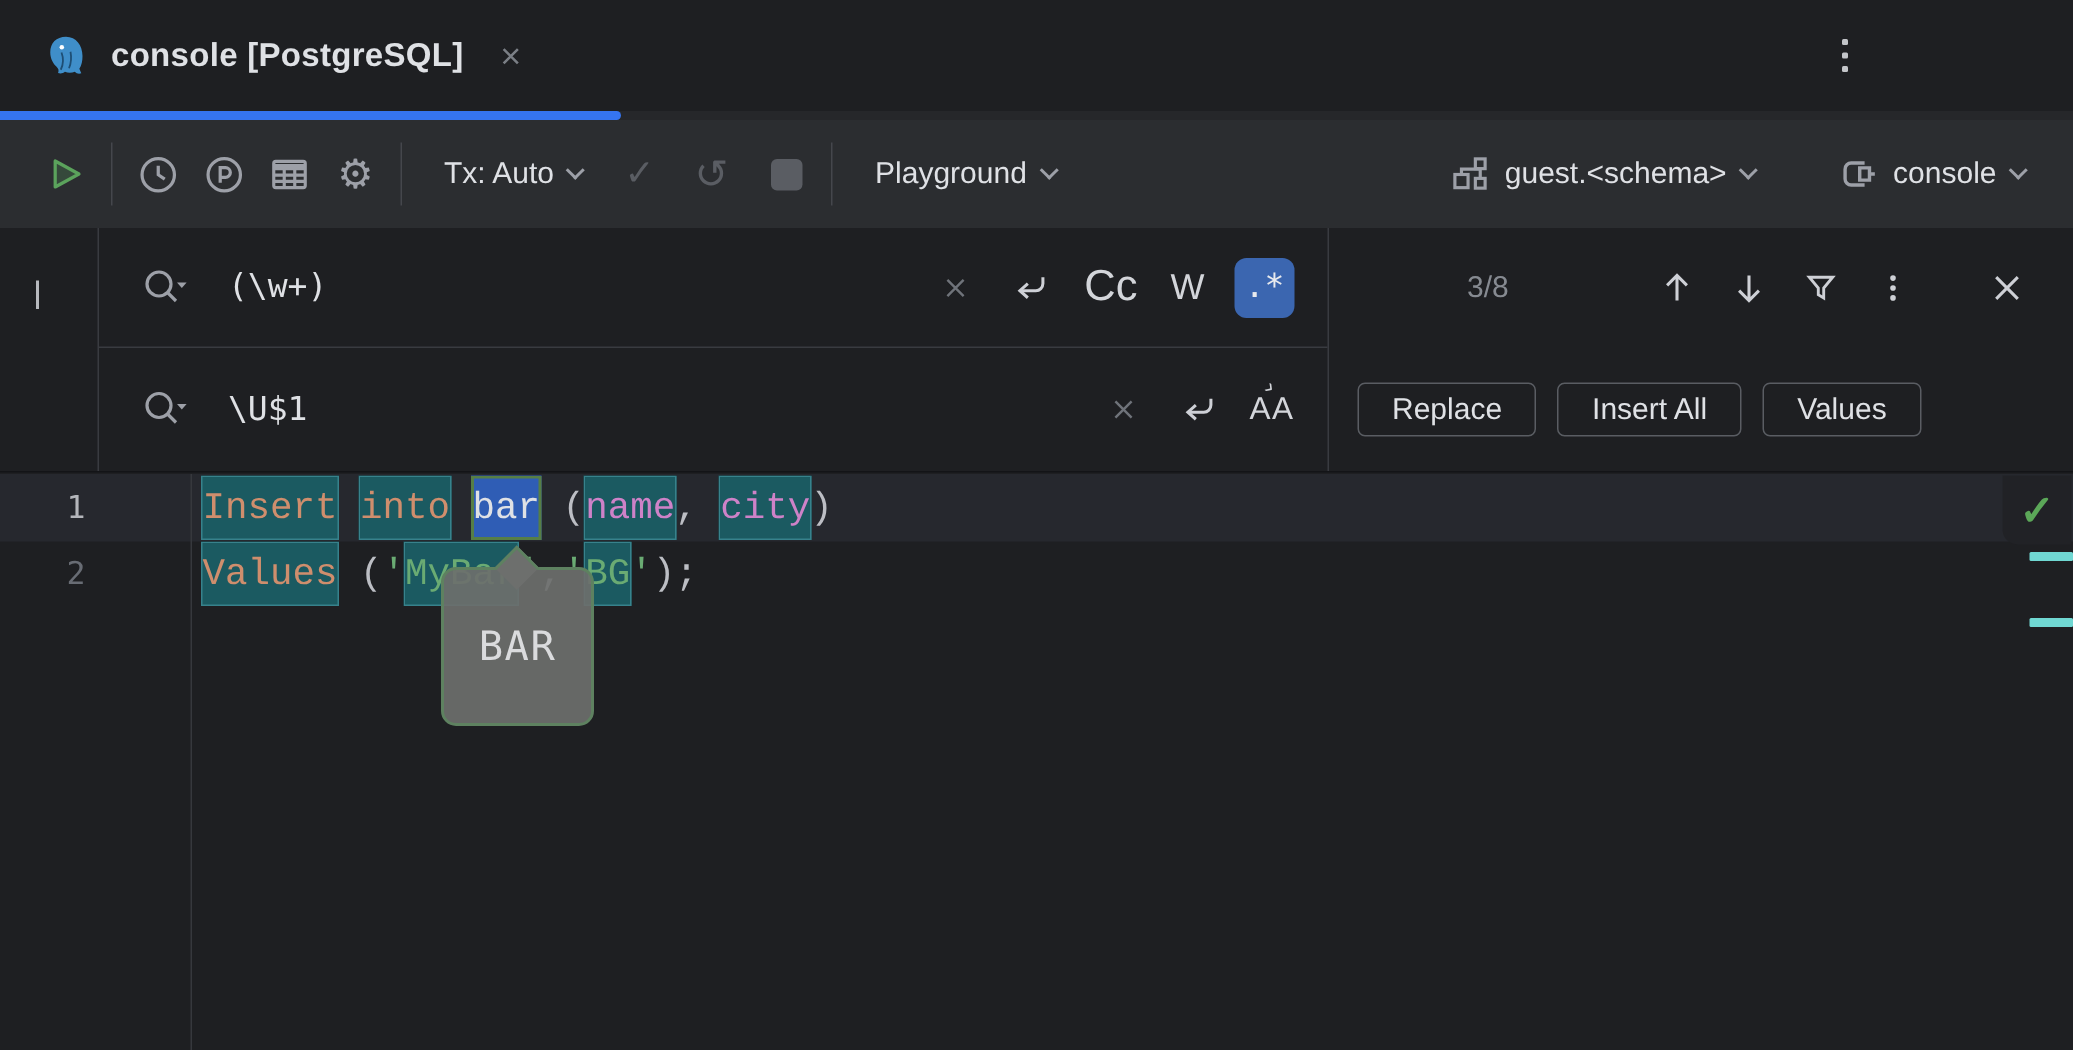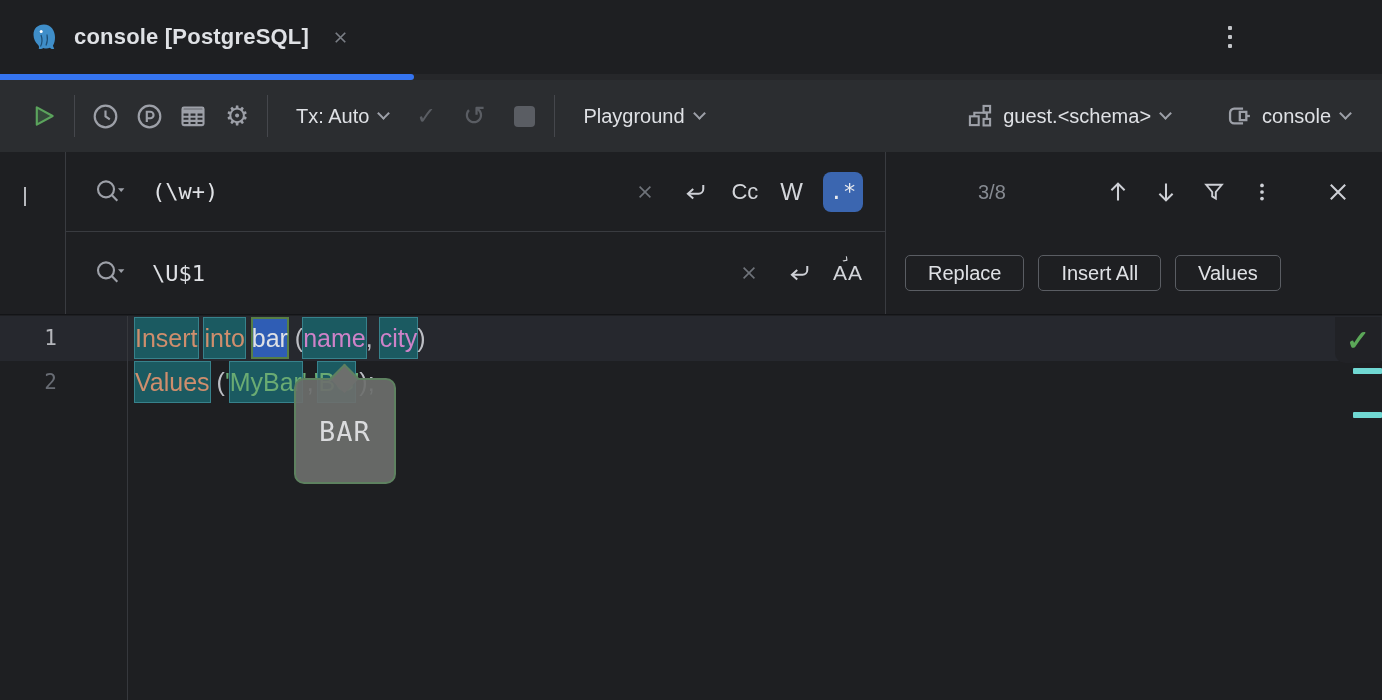--- a/index.html
+++ b/index.html
@@ -42,41 +42,41 @@
   .fp-left{width:66px;border-right:1px solid #393B40;position:relative;flex:none}
   .fp-collapse{position:absolute;left:24px;top:35px;cursor:pointer}
   .fp-collapse .chev{border-color:#B7B9BE}
   .fp-fields{width:820px;flex:none;border-right:1px solid #393B40;display:flex;flex-direction:column}
   .fp-row{display:flex;align-items:center;padding:0 22px 0 28px;gap:18px}
   .fp-row1{height:80px;border-bottom:1px solid #393B40}
   .fp-row2{flex:1}
   .fp-input{flex:1;background:transparent;border:none;outline:none;color:var(--ui-fg);
     font-family:"DejaVu Sans Mono",monospace;font-size:22px;margin-left:8px}
   .mini{color:#CED0D6;cursor:pointer;display:flex;align-items:center;justify-content:center;width:32px;height:32px}
-  .txt-toggle{font-size:22px;color:#D3D5DA;cursor:pointer;padding:0 2px;font-weight:500}
+  .txt-toggle{font-size:29px;color:#D3D5DA;cursor:pointer;padding:0 2px;font-weight:500}
   .regex-on{width:40px;height:40px;background:#3B66B0;border-radius:8px;display:flex;align-items:center;justify-content:center;
     color:#E8EAEE;font-family:"DejaVu Sans Mono",monospace;font-size:22px;cursor:pointer}
   .preserve{position:relative;font-size:21px;color:#D3D5DA;cursor:pointer;letter-spacing:1px}
   .preserve .pc-arrow{position:absolute;top:-11px;left:11px;font-size:15px;transform:rotate(35deg);color:#D3D5DA}
   .fp-right{flex:1;display:flex;flex-direction:column}
   .fp-rrow1{height:80px;display:flex;align-items:center;padding:0 28px 0 0}
   .counter{margin-left:92px;color:var(--ui-faint);font-size:20px}
   .rr-icons{margin-left:auto;display:flex;align-items:center;gap:16px}
   .fp-rrow2{flex:1;display:flex;align-items:center;padding-left:19px;gap:14px}
   .btn{border:1px solid #5A5D63;border-radius:5px;background:transparent;color:var(--ui-fg);
     font-family:"Liberation Sans",sans-serif;font-size:20px;padding:4px 22px;height:36px;cursor:pointer}
 
   
   .editor{position:absolute;left:0;top:316px;width:1382px;height:384px;background:#1E1F22}
   .active-line{position:absolute;left:0;top:0;width:1382px;height:45px;background:#26282E}
   .gutter{position:absolute;left:0;top:0;bottom:0;width:128px;border-right:1px solid #36383D}
   .lnum{width:57px;text-align:right;font-family:"DejaVu Sans Mono",monospace;font-size:21px;color:#686C74;height:44px;line-height:45px}
   .lnum.active{color:#B4B6BB}
   .code{position:absolute;left:135px;top:0}
-  .code-line{height:44px;line-height:45px;font-family:Liberation Sans, sans-serif;font-size:25px;white-space:pre}
+  .code-line{height:44px;line-height:45px;font-family:Liberation Mono, monospace;font-size:25px;white-space:pre}
   .kw{color:var(--kw)} .pl{color:var(--pl)} .fld{color:var(--fld)} .str{color:var(--str)}
   .hl{background:var(--match-hl);box-shadow:inset 0 0 0 1px var(--match-border);padding:7px 1px;margin:0 -1px}
   .cur{background:var(--cur-match);box-shadow:inset 0 0 0 2px var(--cur-border);padding:7px 1px;margin:0 -1px;color:#DFE1E5}
   .tooltip{position:absolute;left:294px;top:62px;width:102px;height:106px;background:rgba(109,111,109,.92);
     border:2px solid #5E8160;border-radius:10px;display:flex;align-items:center;justify-content:center;z-index:5}
   .tooltip-arrow{position:absolute;left:38px;top:-12px;width:21px;height:21px;background:#6D6F6D;
     border-left:2px solid #5E8160;border-top:2px solid #5E8160;transform:rotate(45deg)}
   .tooltip-text{font-family:"DejaVu Sans Mono",monospace;font-size:27px;color:#DADBDD;letter-spacing:1px}
   .inspection{position:absolute;left:1335px;top:1px;width:46px;height:46px;background:#212226;border-radius:0 0 0 10px;
     display:flex;align-items:center;justify-content:center;color:var(--check);font-size:28px;font-weight:bold;cursor:pointer}

